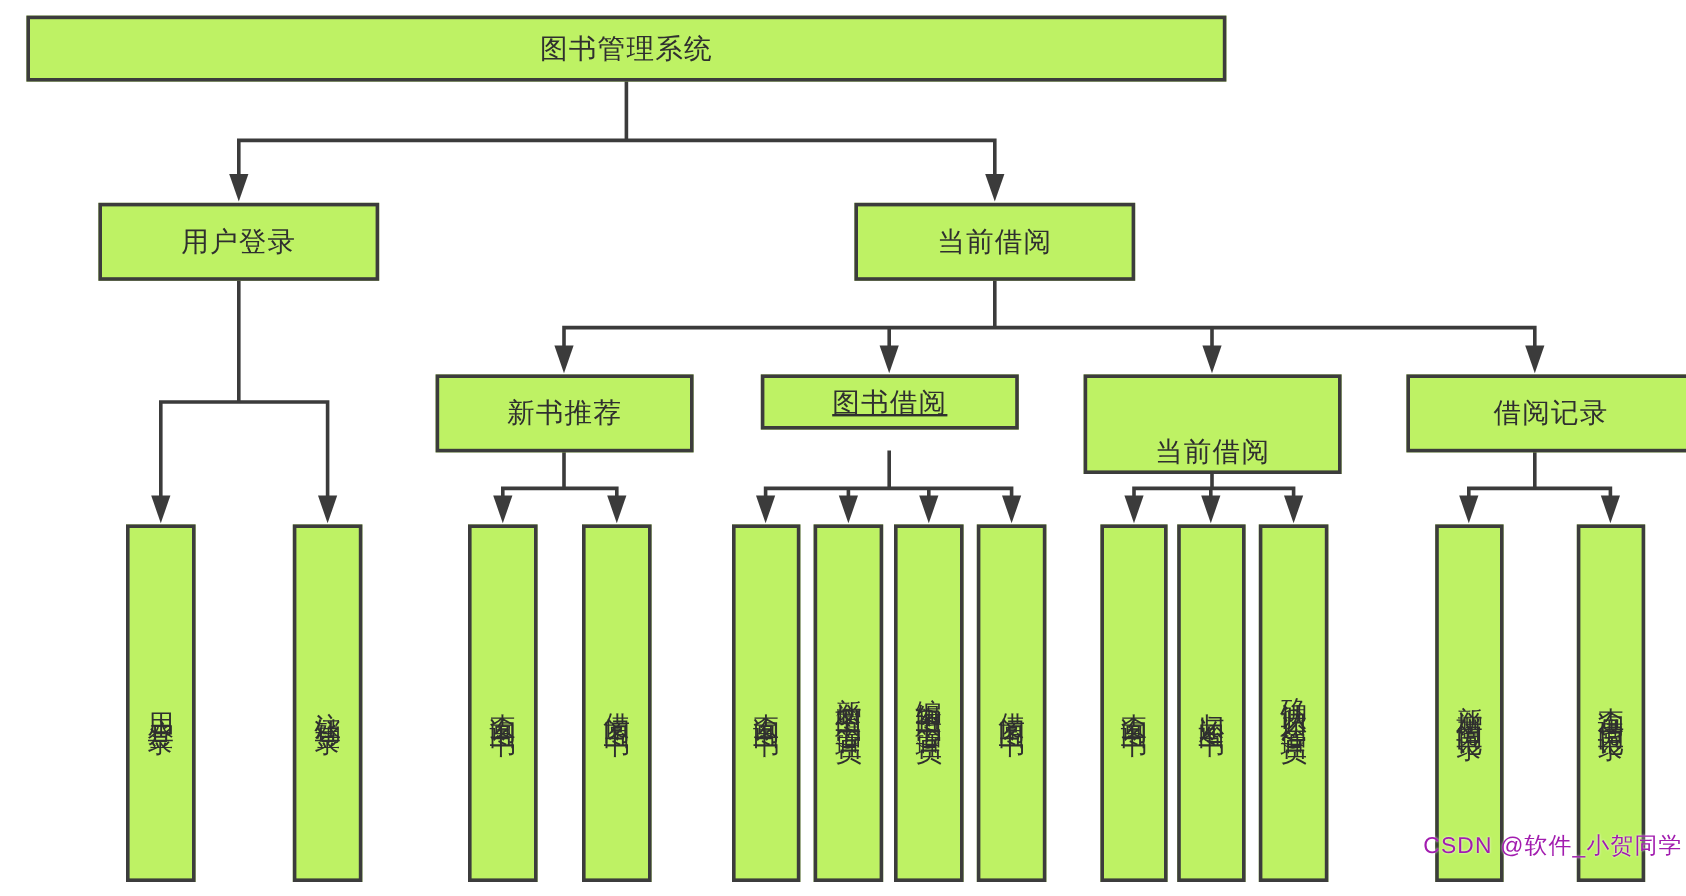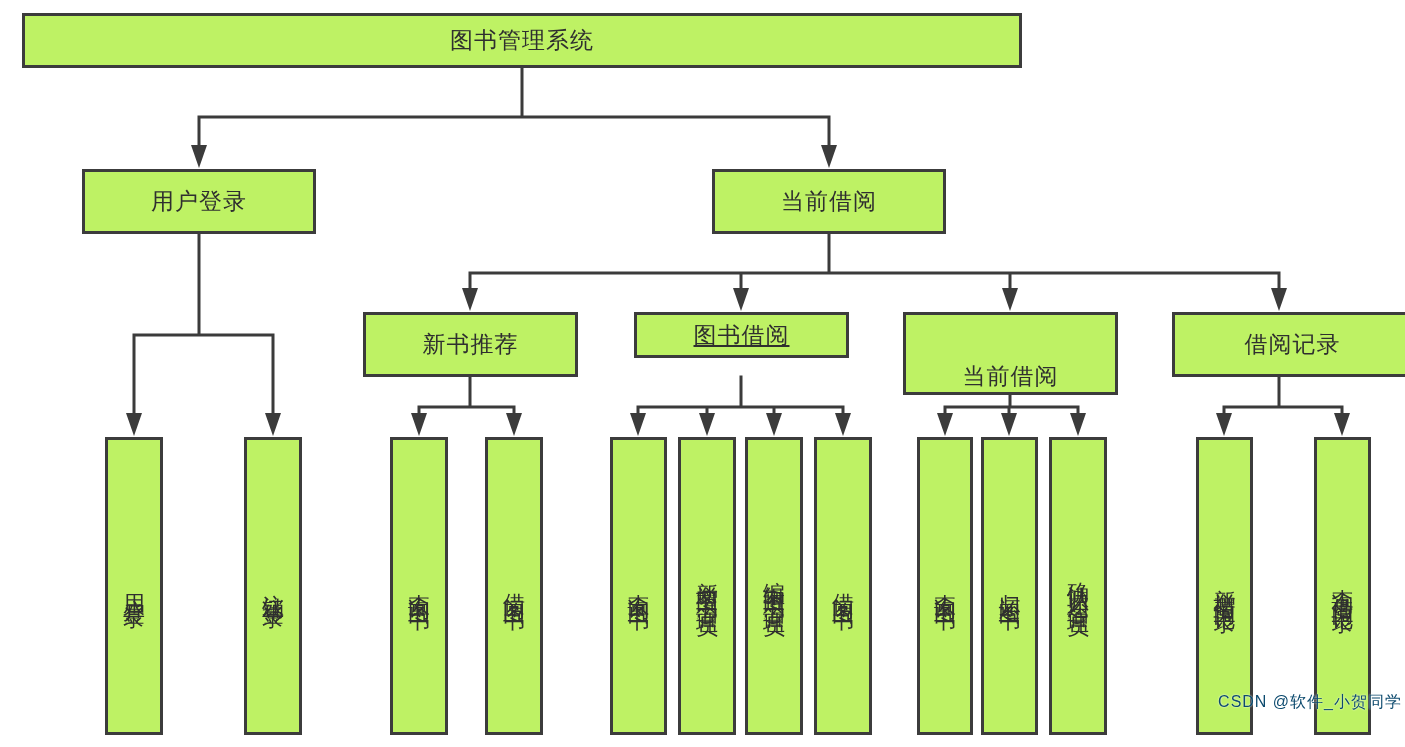--- a/index.html
+++ b/index.html
@@ -54,22 +54,22 @@
     font-size: 22px;
     letter-spacing: 5px;
     line-height: 1;
     white-space: nowrap;
   }
   .watermark {
     position: absolute;
     top: 692px;
     right: 3px;
     z-index: 3;
-    font-size: 16px;
-    color: #0c4a6e;
+    font-size: 19px;
+    color: #a21caf;
     letter-spacing: 1px;
     white-space: nowrap;
     text-shadow: 0 0 2px #ffffff;
   }
 </style>
 </head>
 <body>
 
 <div class="canvas">
 

